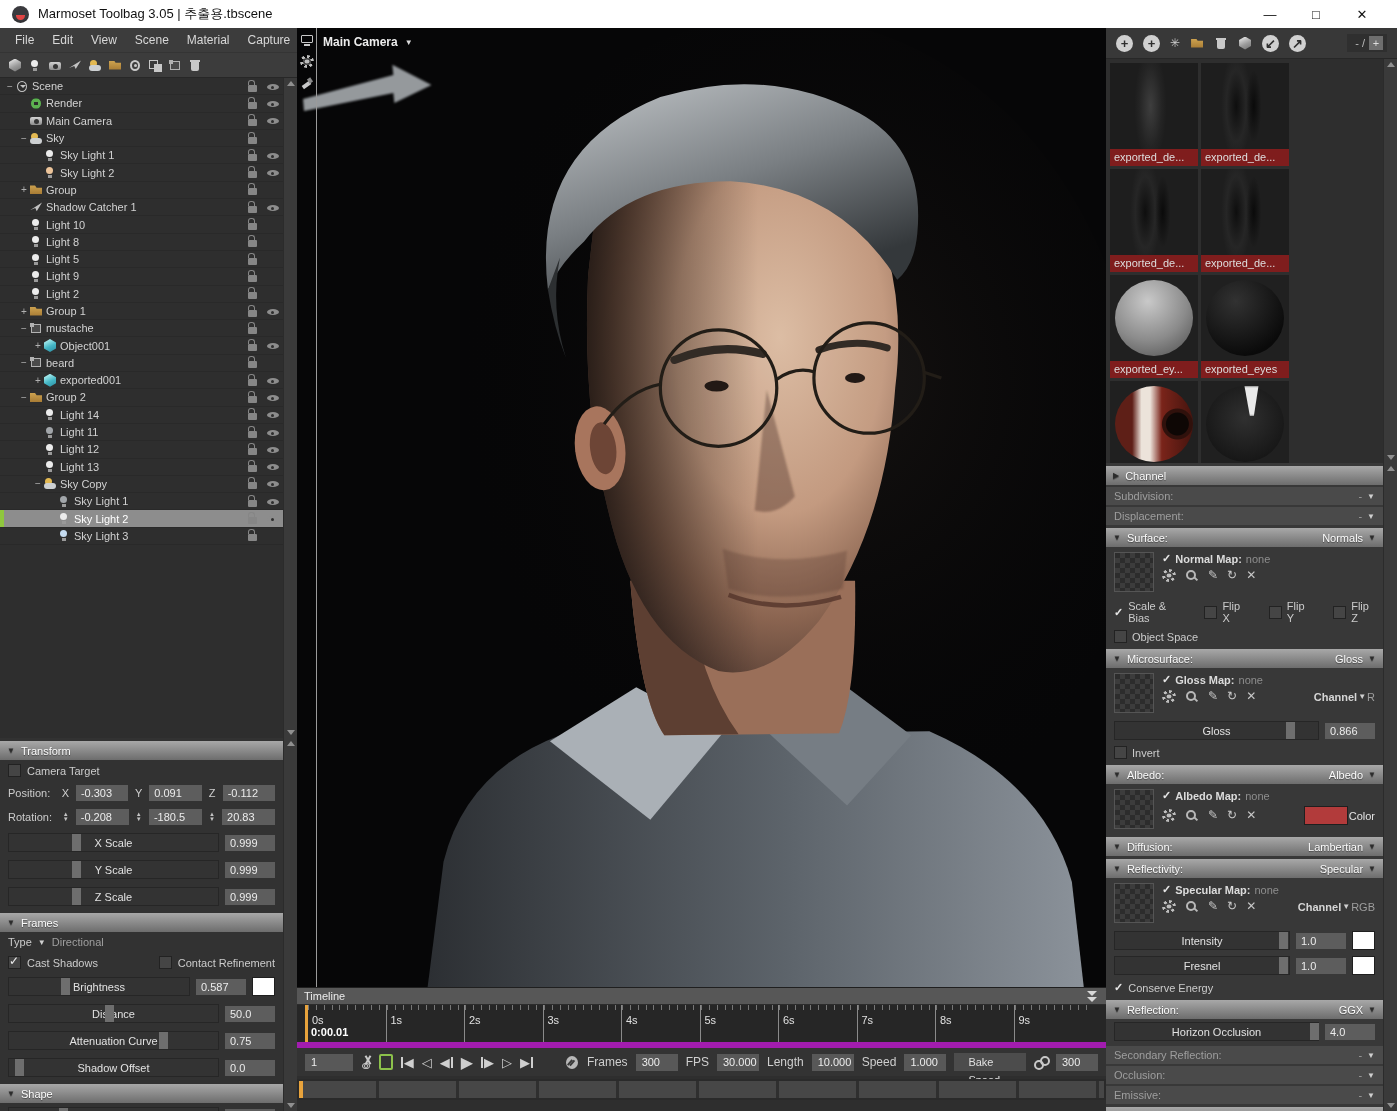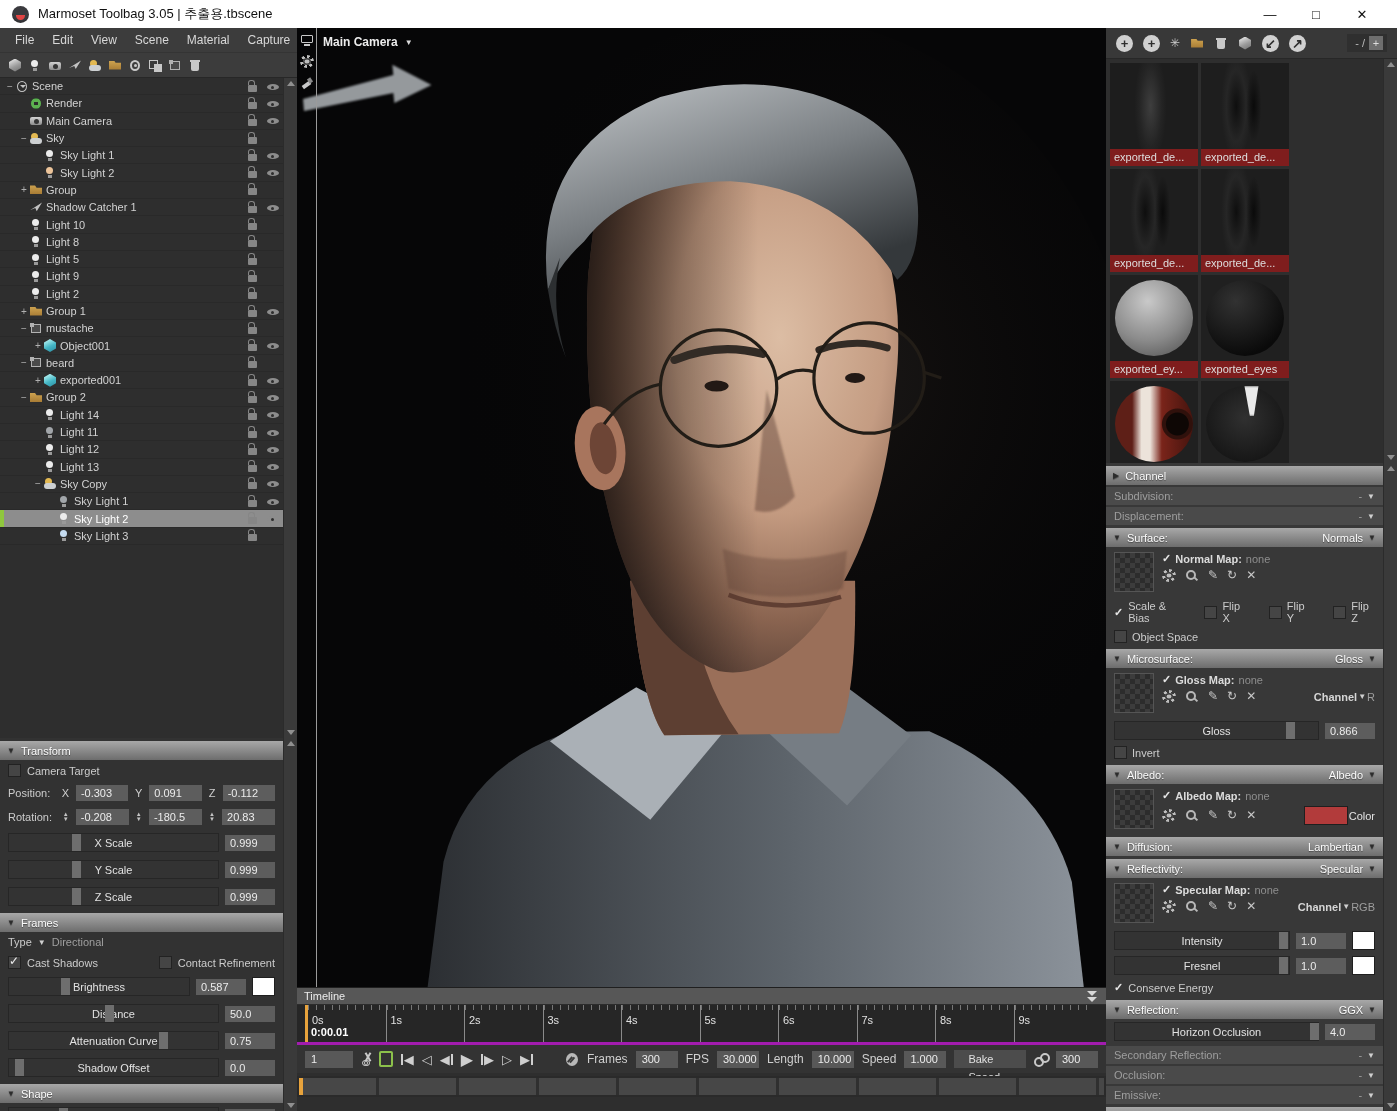--- a/index.html
+++ b/index.html
@@ -123,21 +123,21 @@
   .timelinebox{height:123px;flex:none;display:flex;flex-direction:column;background:#2e2e2e;border-top:1px solid #1f1f1f}
   .kfbar{height:16px;background:#3f3f3f;border-bottom:1px solid #2c2c2c;display:flex;align-items:center;
          padding:0 7px;color:#d2d2d2;position:relative;flex:none}
   .tlbar{height:16px;background:#575757;border-bottom:1px solid #2c2c2c;display:flex;align-items:center;
          padding:0 7px;color:#ececec;position:relative;flex:none}
   .chev{position:absolute;right:9px;top:3px;display:flex;flex-direction:column;gap:1px}
   .chev i{width:0;height:0;border-left:5px solid transparent;border-right:5px solid transparent;display:block}
   .chev.up i{border-bottom:5px solid #d8d8d8}
   .chev.dn i{border-top:5px solid #d8d8d8}
   .ruler{height:37px;background:#262626;position:relative;display:flex;overflow:hidden;
-         padding-left:10px;flex:none;border-bottom:3px solid #a21caf}
+         padding-left:10px;flex:none;border-bottom:6px solid #a21caf}
   .tick{width:78.5px;flex:none;border-left:1px solid #8a8a8a;padding:9px 0 0 4px;color:#e0e0e0;
         position:relative;box-sizing:border-box;height:100%}
   .tick::before{content:"";position:absolute;top:0;left:0;right:0;height:5px;
         background:repeating-linear-gradient(90deg,#777 0 1px,transparent 1px 7.85px)}
   .playhead{position:absolute;left:8px;top:0;bottom:0;width:3px;background:#e8a33c;z-index:2}
   .timelabel{position:absolute;left:14px;top:21px;color:#fff;font-weight:bold;z-index:2}
   .ctrl{height:28px;display:flex;align-items:center;gap:8px;padding:0 8px;background:#333;flex:none}
   .num{background:#585858;height:17px;line-height:17px;padding:0 6px;min-width:30px;color:#ececec}
   .trbtn{color:#cfcfcf;font-size:13px;display:flex;align-items:center;gap:1px;cursor:default}
   .trbtn .bar{width:2px;height:11px;background:#cfcfcf}

